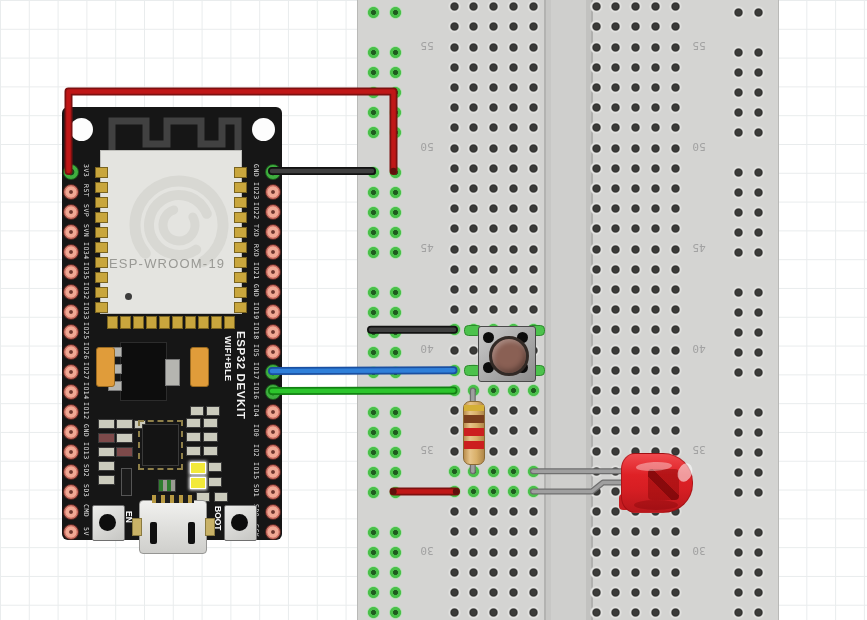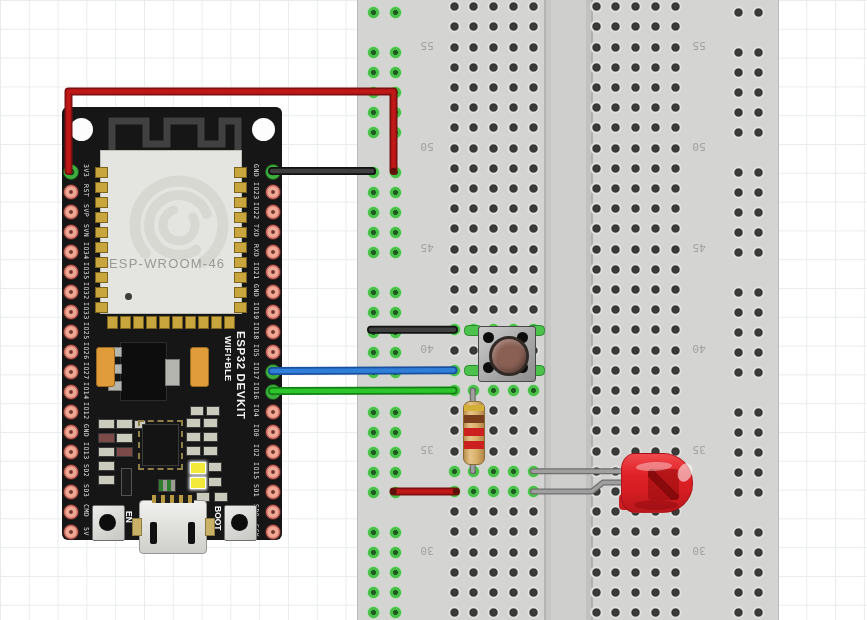--- a/index.html
+++ b/index.html
@@ -525,21 +525,21 @@
     <div class="mount" style="left:8px;top:11px;"></div>
     <div class="mount" style="left:190px;top:11px;"></div>
     <div class="module">
       <svg width="140" height="162">
         <g fill="none" stroke="#d8d8d3" stroke-linecap="round">
           <circle cx="78" cy="74" r="16" stroke-width="9" stroke-dasharray="78 23" transform="rotate(-30 78 74)"></circle>
           <circle cx="78" cy="74" r="30" stroke-width="10" stroke-dasharray="148 41" transform="rotate(55 78 74)"></circle>
           <circle cx="78" cy="74" r="44" stroke-width="11" stroke-dasharray="212 65" transform="rotate(140 78 74)"></circle>
         </g>
       </svg>
-      <div class="module-label">ESP-WROOM-46</div>
+      <div class="module-label">ESP-WROOM-19</div>
       <div class="pin1-dot"></div>
     </div>
     <div id="esp-dyn">
         <div class="pin on" style="left: 1px; top: 57px;"></div>
         <div class="plabel" style="left: 17px; top: 55px;">3V3</div>
         <div class="pin" style="left: 1px; top: 77px;"></div>
         <div class="plabel" style="left: 17px; top: 75px;">RST</div>
         <div class="pin" style="left: 1px; top: 97px;"></div>
         <div class="plabel" style="left: 17px; top: 95px;">SVP</div>
         <div class="pin" style="left: 1px; top: 117px;"></div>

